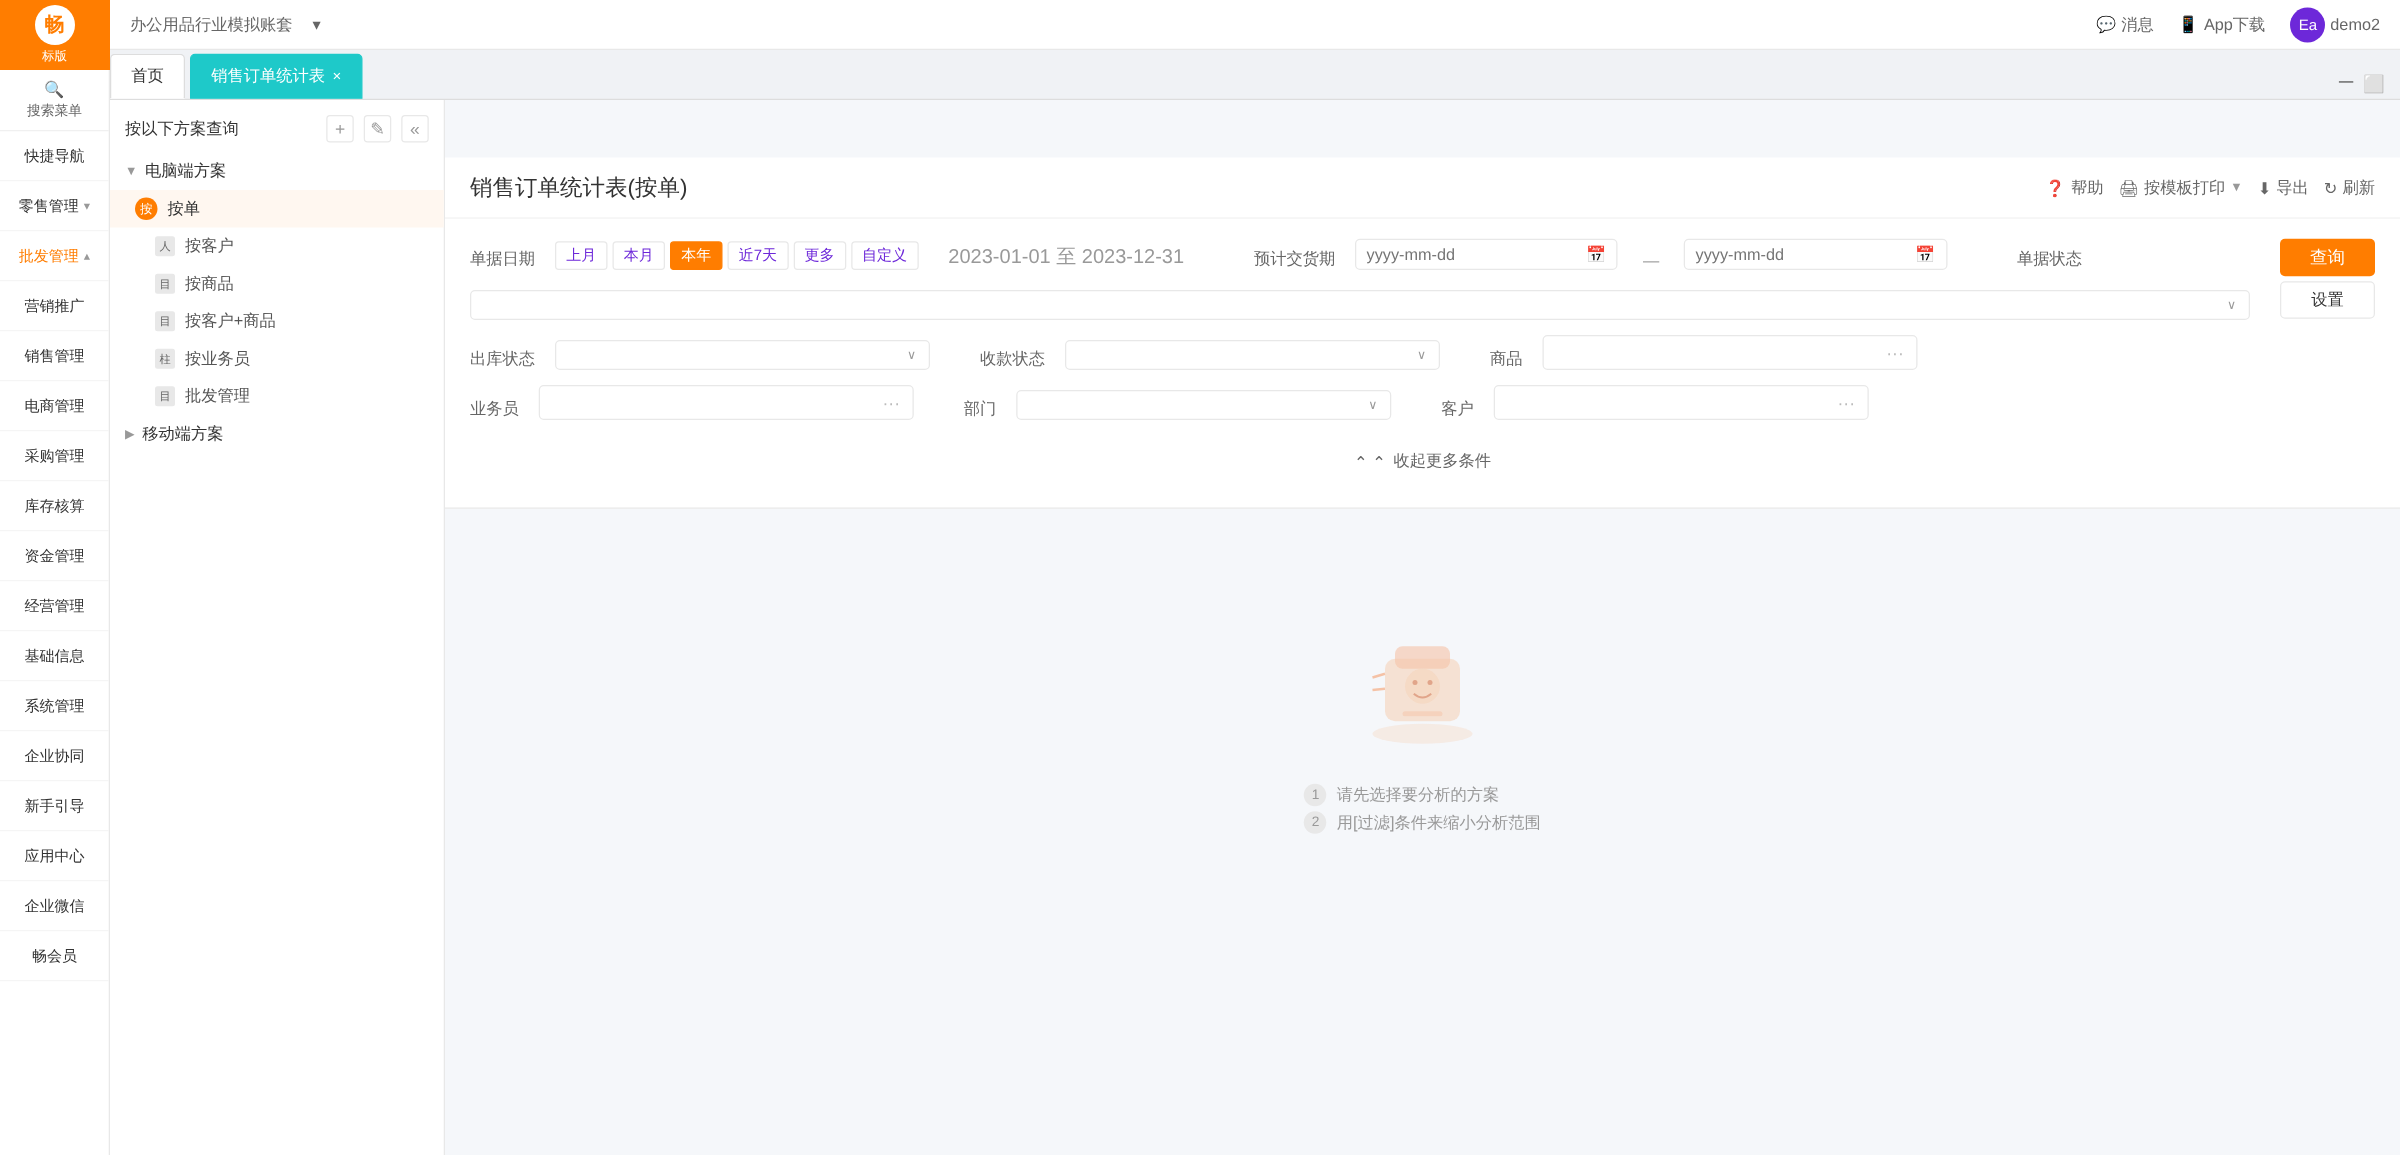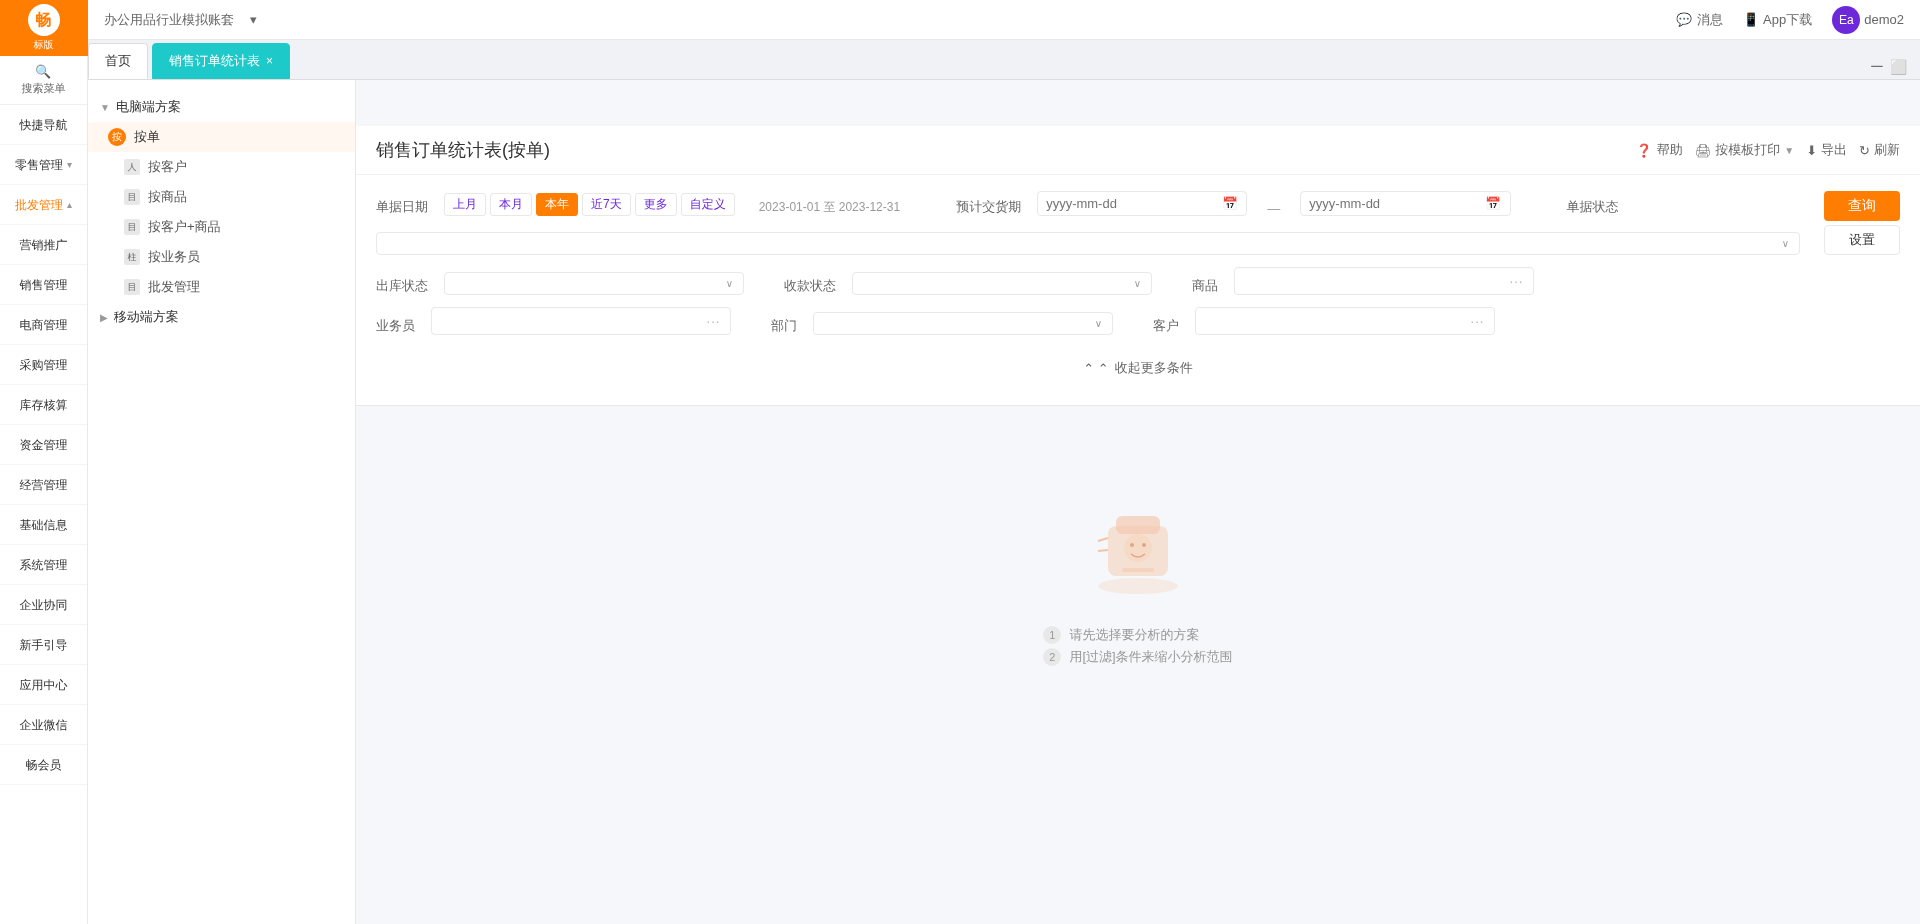--- a/index.html
+++ b/index.html
@@ -63,21 +63,21 @@
     .page-title { font-size: 18px; font-weight: 500; color: #333; padding: 12px 20px; background: #fff; display: flex; align-items: center; justify-content: space-between; border-bottom: 1px solid #f0f0f0; margin-top: 46px; }
     .page-title-actions { display: flex; gap: 12px; align-items: center; }
     .page-title-btn { display: flex; align-items: center; gap: 4px; font-size: 13px; color: #666; cursor: pointer; }
 
     
     .filter-row { display: flex; align-items: flex-end; gap: 16px; margin-bottom: 12px; flex-wrap: wrap; }
     .filter-label { font-size: 13px; color: #666; white-space: nowrap; }
     .date-btns { display: flex; gap: 4px; align-items: center; }
     .date-btn { padding: 2px 8px; border: 1px solid #e8e8e8; border-radius: 3px; font-size: 12px; color: #6d28d9; cursor: pointer; background: #fff; }
     .date-btn.active { background: #ff7d00; color: #fff; border-color: #ff7d00; }
-    .date-range { font-size: 12px; color: #999; margin-left: 8px; }
+    .date-range { font-size: 16px; color: #999; margin-left: 8px; }
     .filter-input-date { display: flex; align-items: center; border: 1px solid #e8e8e8; border-radius: 4px; padding: 4px 8px; background: #fff; min-width: 140px; }
     .filter-input-date input { border: none; outline: none; font-size: 13px; color: #ccc; width: 100%; background: transparent; }
     .dash { color: #999; padding: 0 4px; }
     .fi-select { flex: 1; display: flex; align-items: center; justify-content: space-between; border: 1px solid #e8e8e8; border-radius: 4px; padding: 5px 10px; background: #fff; cursor: pointer; min-width: 160px; max-width: 320px; }
     .fi-select .arrow { color: #999; font-size: 10px; }
     .fi-input { flex: 1; display: flex; align-items: center; justify-content: flex-end; border: 1px solid #e8e8e8; border-radius: 4px; padding: 5px 10px; background: #fff; cursor: pointer; min-width: 160px; max-width: 320px; }
     .collapse-btn { display: flex; align-items: center; justify-content: center; gap: 6px; margin: 12px auto; cursor: pointer; color: #666; font-size: 13px; }
 
     
     .query-btn { background: #ff7d00; color: #fff; border: none; border-radius: 4px; padding: 6px 24px; font-size: 14px; cursor: pointer; }
@@ -194,20 +194,28 @@
     </div>
     <div style="margin-left:auto; display:flex; gap:8px; padding-right:12px; padding-bottom:4px; align-items:flex-end;">
       <span style="font-size:16px; color:#666; cursor:pointer;">─</span>
       <span style="font-size:14px; color:#666; cursor:pointer;">⬜</span>
     </div>
   </div>
 
   <div class="content-area">
 
     <div class="left-panel">
+      <div class="left-panel-header">
+        <span class="left-panel-title">按以下方案查询</span>
+        <div class="left-panel-icons">
+          <div class="lp-icon">+</div>
+          <div class="lp-icon">✎</div>
+          <div class="lp-icon">«</div>
+        </div>
+      </div>
       <div class="tree-parent">
         <span class="arrow">▼</span>
         <span class="tp-text">电脑端方案</span>
       </div>
       <div class="tree-item selected">
         <div class="ti-icon">按</div>
         <span class="ti-text">按单</span>
       </div>
       <div class="tree-child">
         <div class="tc-icon">人</div>

